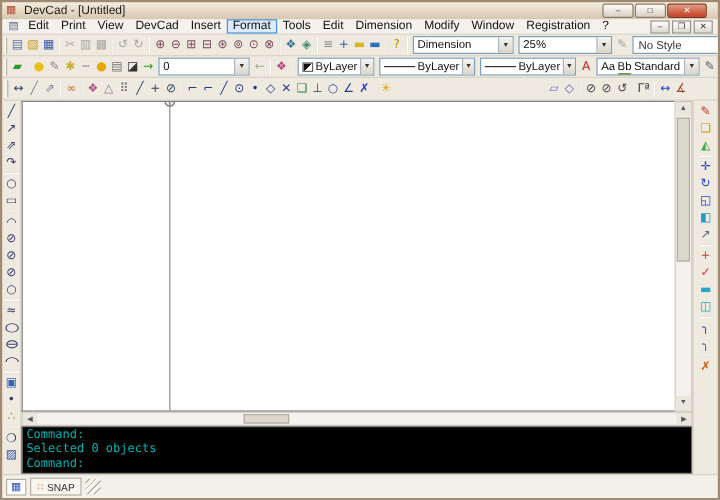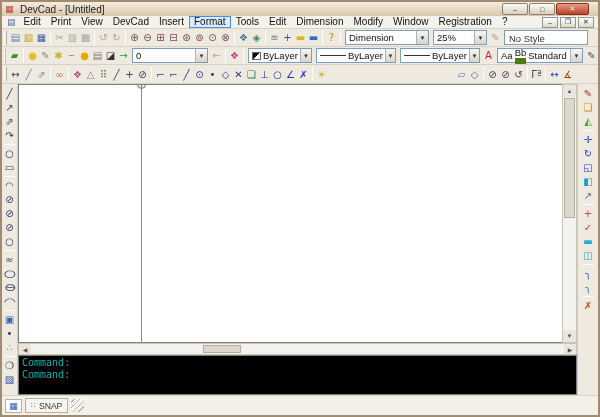--- a/index.html
+++ b/index.html
@@ -24,21 +24,21 @@
   .toolbar{display:flex;align-items:center;background:#eeeae0;border-bottom:1px solid #d7d2c3;padding:0 2px;gap:0;overflow:hidden;flex:none}
   .t1,.t2{height:18px}.t3{height:19px}
   .grip{width:3px;height:14px;border-left:1px solid #fff;border-right:1px solid #b9b4a6;margin-right:2px}
   .tbtn{width:13px;height:14px;display:flex;align-items:center;justify-content:center;font-size:10px;font-family:"DejaVu Sans",sans-serif;flex:none}
   .tsep{width:1px;height:14px;background:#b9b4a6;border-right:1px solid #fff;margin:0 2px;flex:none}
   .combo{height:15px;background:#fff;border:1px solid #7f9db9;display:flex;align-items:center;font-size:9.5px;padding-left:3px;gap:2px;color:#111;flex:none;margin:0 2px}
   .combo-arrow{margin-left:auto;width:12px;height:13px;background:linear-gradient(#f6f5f2,#d9d5c9);border-left:1px solid #aab4be;display:flex;align-items:center;justify-content:center;font-size:6px;color:#333}
   .line-sample{width:26px;border-top:1px solid #333;flex:none}
   .swatch{width:9px;height:8px;background:linear-gradient(135deg,#111 50%,#fff 50%);border:1px solid #666;flex:none}
   .field{height:15px;background:#fff;border:1px solid #7f9db9;font-size:9.5px;display:flex;align-items:flex-end;padding:0 4px;color:#333;flex:none;margin-left:2px}
-  .u{border-bottom:7px solid #4d7c0f}
+  .u{border-bottom:1px solid #4d7c0f}
   .spacer{flex:1}
   
   .bodyarea{flex:1;display:flex;min-height:0}
   .side-tools{width:16px;background:#eeeae0;display:flex;flex-direction:column;align-items:center;padding-top:3px;gap:1px;flex:none}
   .side-tools.left{border-right:1px solid #cfcaba}
   .side-tools.right{width:21px;border-left:1px solid #cfcaba}
   .vbtn{width:14px;height:13px;display:flex;align-items:center;justify-content:center;font-size:10px;font-family:"DejaVu Sans",sans-serif;flex:none}
   .vsep{height:1px;width:12px;background:#b9b4a6;border-bottom:1px solid #fff;margin:1px 0;flex:none}
   .wide{transform:scaleX(1.45)}
   .center{flex:1;display:flex;flex-direction:column;min-width:0}
@@ -136,21 +136,21 @@
         <span class="tbtn" style="color: rgb(216, 184, 32);">▬</span>
         <span class="tbtn" style="color: rgb(48, 112, 192);">▬</span>
         <span class="tsep"></span>
         <span class="tbtn" style="color: rgb(176, 144, 0);">?</span>
         <span class="tsep"></span>
       </div>
     <div class="combo" style="width:84px">
       <span>Dimension</span>
       <span class="combo-arrow">▼</span>
     </div>
-    <div class="combo" style="width:54px">
+    <div class="combo" style="width:78px">
       <span>25%</span>
       <span class="combo-arrow">▼</span>
     </div>
     <div style="display:flex;align-items:center">
 
     <span class="tbtn" style="color: rgb(168, 168, 158);">✎</span>
       </div>
     <div class="field" style="width:84px">
       <span>No Style</span>
     </div>
@@ -306,20 +306,21 @@
         </div>
       </div>
       <div class="hscroll">
         <span class="sarrow h">◀</span>
         <span class="hthumb"></span>
         <span class="sarrow h" style="margin-left:auto">▶</span>
       </div>
       <div class="console">
 
       <div class="console-line">Command:</div>
+          <div class="console-line">Selected 0 objects</div>
           <div class="console-line">Command:</div>
         </div>
     </div>
 
     <div class="side-tools right">
 
     <span class="vbtn" style="color: rgb(187, 51, 34);">✎</span>
         <span class="vbtn" style="color: rgb(204, 153, 0);">❏</span>
         <span class="vbtn" style="color: rgb(68, 170, 68);">◭</span>
         <span class="vsep"></span>

